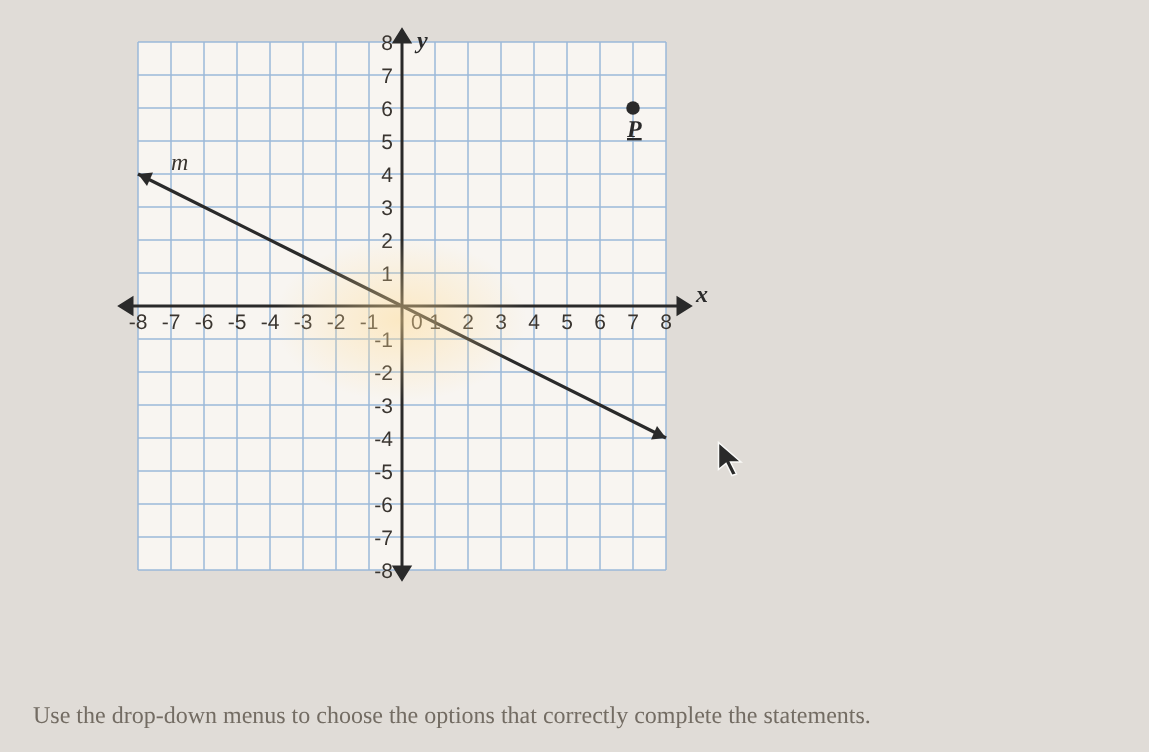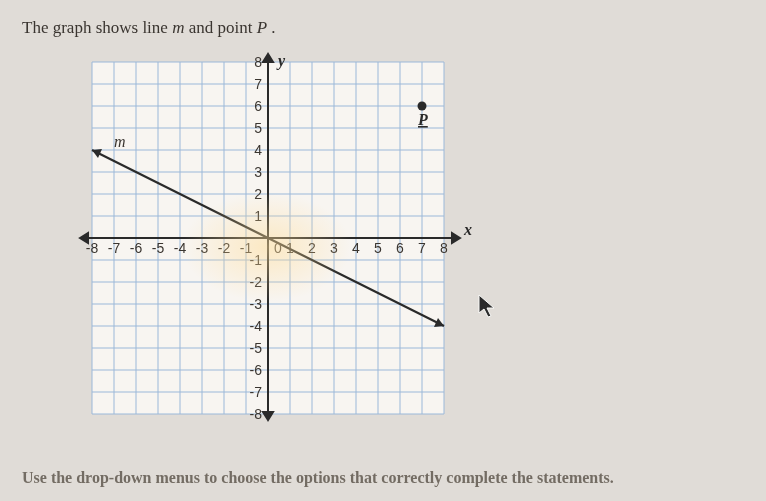--- a/index.html
+++ b/index.html
@@ -31,21 +31,20 @@
       width: 100%;
       height: 100%;
     }
     .bottom-text {
       position: absolute;
       bottom: 14px;
       left: 22px;
       right: 10px;
       font-size: 16px;
       color: #736c63;
-      font-weight: bold;
     }
     .cursor {
       position: absolute;
       top: 294px;
       left: 478px;
       pointer-events: none;
     }
     .glare {
       position: absolute;
       top: 140px;
@@ -53,23 +52,20 @@
       width: 170px;
       height: 110px;
       background: radial-gradient(ellipse at center, rgba(255,220,150,0.5) 0%, rgba(255,220,150,0) 70%);
       pointer-events: none;
     }
   </style>
 </head>
 <body>
 
 <div class="page">
-  <p class="question-text">
-    <span>The graph shows line </span><span class="mvar">m</span><span> and point </span><span class="pvar">P</span><span> .</span>
-  </p>
 
   <div class="graph-container">
     <svg class="graph-svg" viewBox="0 0 420 370">
 
       <rect x="30" y="10" width="352" height="352" fill="#f8f5f1"></rect>
 
       <g stroke="#9bb8d9" stroke-width="1">
 
         <line x1="30" y1="10" x2="30" y2="362"></line>
         <line x1="52" y1="10" x2="52" y2="362"></line>

